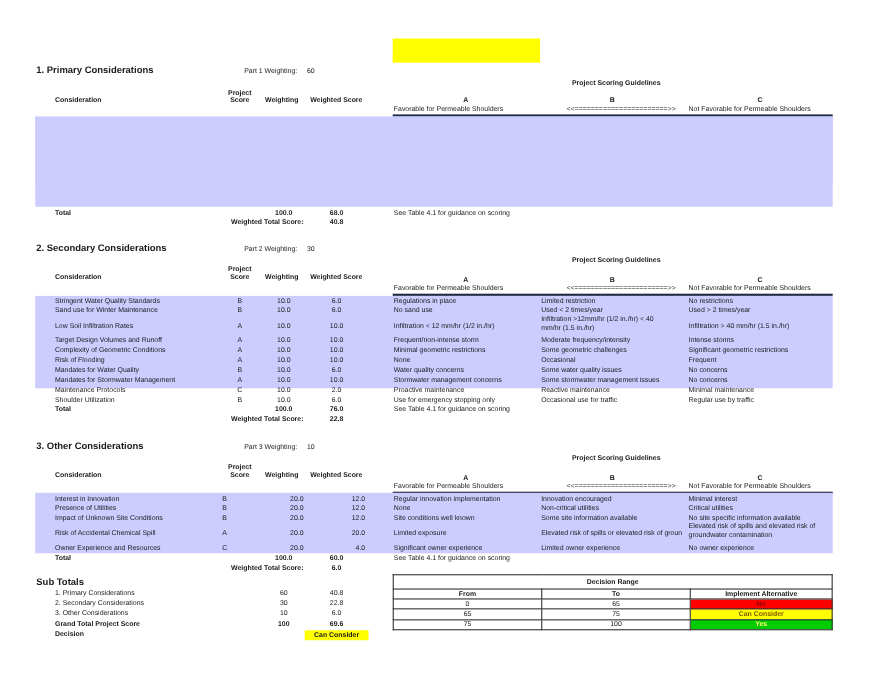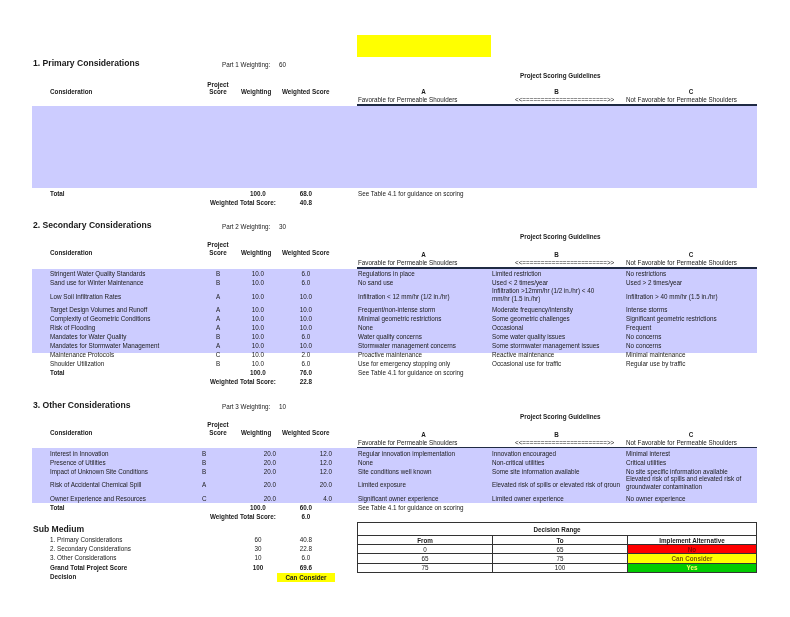--- a/index.html
+++ b/index.html
@@ -306,21 +306,21 @@
   <div class="abs" style="left:626px;top:495px;">No owner experience</div>
 </div>
 
 <div class="abs bold" style="left:50px;top:504px;">Total</div>
 <div class="abs bold ctr" style="left:245px;top:504px;width:26px;">100.0</div>
 <div class="abs bold ctr" style="left:293px;top:504px;width:26px;">60.0</div>
 <div class="abs" style="left:358px;top:504px;">See Table 4.1 for guidance on scoring</div>
 <div class="abs bold" style="left:210px;top:513px;">Weighted Total Score:</div>
 <div class="abs bold ctr" style="left:293px;top:513px;width:26px;">6.0</div>
 
-<div class="abs h-sec" style="left:33px;top:524px;">Sub Medium</div>
+<div class="abs h-sec" style="left:33px;top:524px;">Sub Totals</div>
 
 <div>
   <div class="abs" style="left:50px;top:536px;">1.  Primary Considerations</div>
   <div class="abs ctr" style="left:245px;top:536px;width:26px;">60</div>
   <div class="abs ctr" style="left:293px;top:536px;width:26px;">40.8</div>
 </div>
 <div>
   <div class="abs" style="left:50px;top:545px;">2.  Secondary Considerations</div>
   <div class="abs ctr" style="left:245px;top:545px;width:26px;">30</div>
   <div class="abs ctr" style="left:293px;top:545px;width:26px;">22.8</div>

